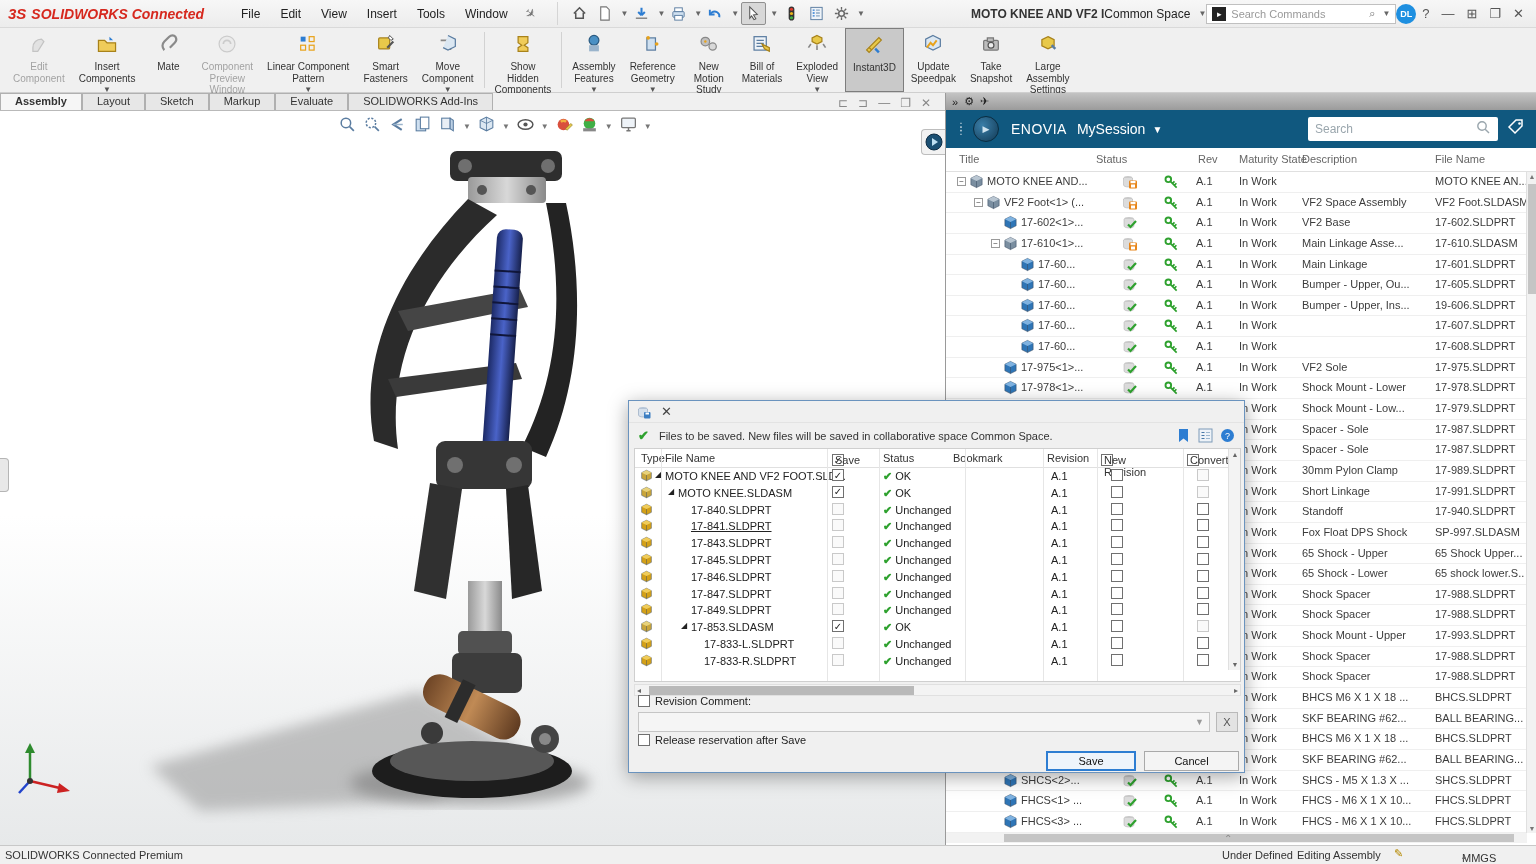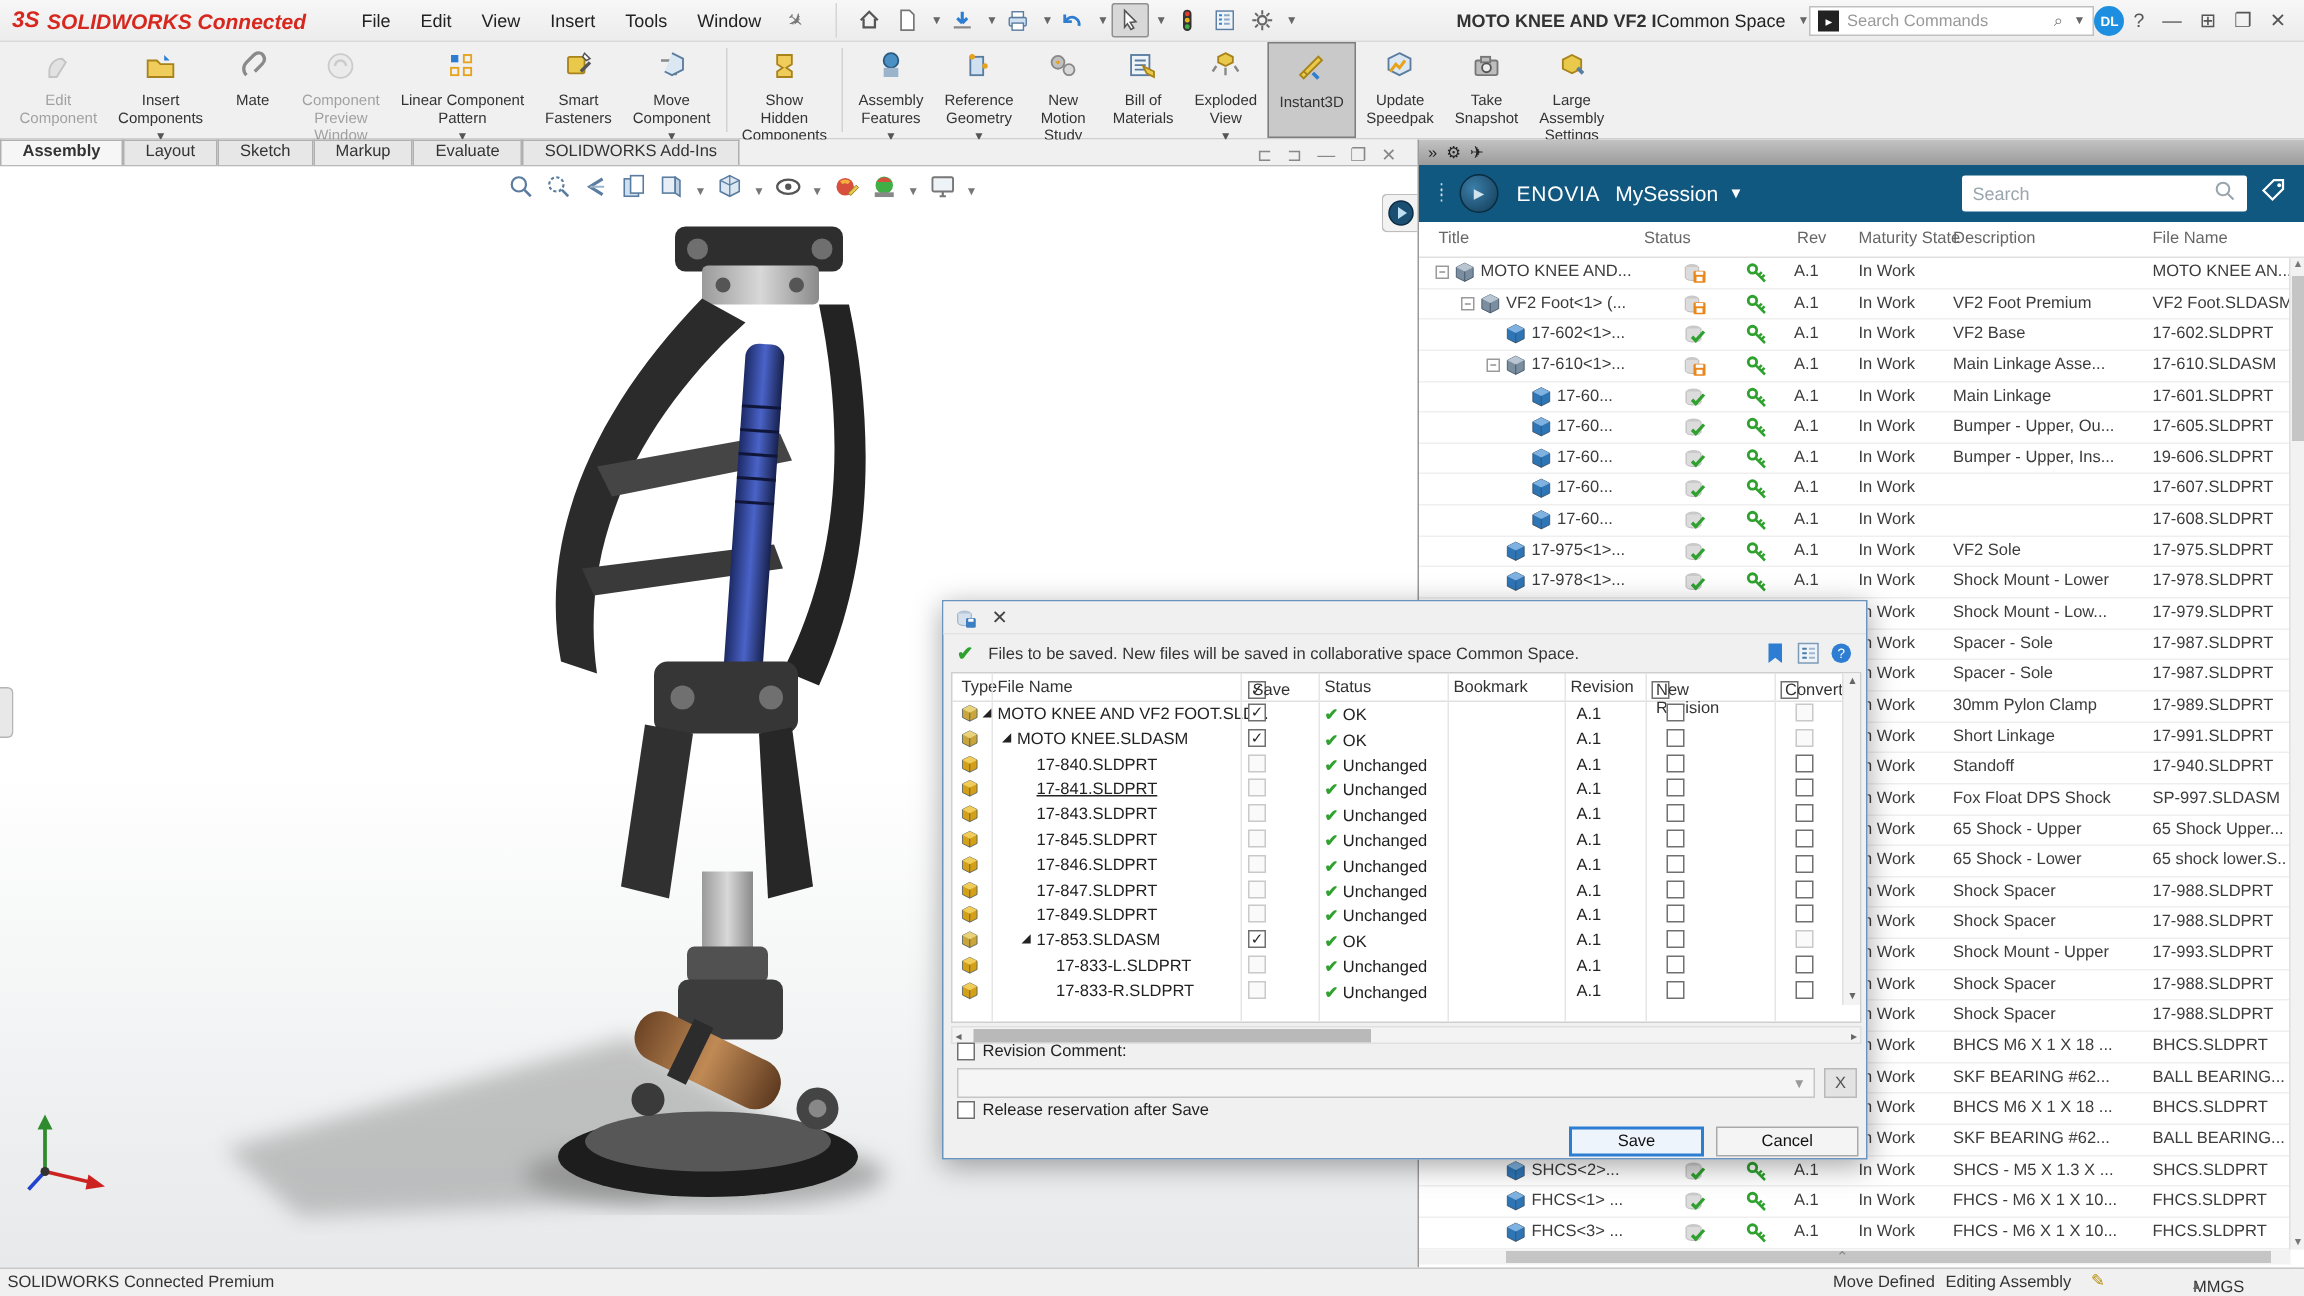--- a/index.html
+++ b/index.html
@@ -605,21 +605,21 @@
             <rect x="7" y="6.5" width="8" height="8" rx="1" fill="#e8861a"></rect>
             <rect x="8.5" y="7" width="5" height="2.2" fill="#fff"></rect>
             <rect x="9" y="10.5" width="4" height="3" fill="#fff"></rect>
           </svg></span>
         <span class="cell p-key" style="left: 218px; top: 3px;"><svg viewBox="0 0 16 16">
             <circle cx="4.6" cy="4.6" r="3" fill="none" stroke="#2ea12e" stroke-width="2"></circle>
             <path d="M6.8 6.8 L13.5 13.5 M11 11l2.2-2.2 M9 9l2.2-2.2" stroke="#2ea12e" stroke-width="1.8" fill="none"></path>
           </svg></span>
         <span class="cell" style="left: 250px;">A.1</span>
         <span class="cell" style="left: 293px;">In Work</span>
-        <span class="cell" style="left: 356px;">VF2 Foot Premium</span>
+        <span class="cell" style="left: 356px;">VF2 Space Assembly</span>
         <span class="cell" style="left: 489px;">VF2 Foot.SLDASM</span>
       </div>
       <div class="prow">
         <span class="cell p-ico" style="left: 57px; top: 2px;"><svg viewBox="0 0 16 16">
             <path d="M8 1.5 14 4.5v7L8 14.5 2 11.5v-7z" fill="#2e75b6" stroke="#3d4f63" stroke-width=".6"></path>
             <path d="M8 1.5 14 4.5 8 7.5 2 4.5z" fill="#7fb2e0"></path>
             <path d="M8 7.5v7" stroke="#3d4f63" stroke-width=".6"></path>
           </svg></span>
         <span class="cell p-title" style="left: 75px;">17-602&lt;1&gt;...</span>
         <span class="cell p-stat" style="left: 176px; top: 2px;"><svg viewBox="0 0 16 16">
@@ -1272,21 +1272,21 @@
 
   <div id="dlg-table">
     <div id="dlg-thead">
         <span style="left: 6px;">Type</span>
         <span style="left: 30px;">File Name</span>
         <span style="left: 197px; top: 2px; display: inline-flex; align-items: center; position: absolute;">
           <span class="cbox checked"></span>
           <span style="margin-left: 3px;"> Save</span>
         </span>
         <span style="left: 248px;">Status</span>
-        <span style="left: 334px;">Bookmark</span>
+        <span style="left: 318px;">Bookmark</span>
         <span style="left: 412px;">Revision</span>
         <span style="left: 466px; top: 2px; display: inline-flex; align-items: center; position: absolute;">
           <span class="cbox"></span>
           <span style="margin-left: 3px;"> New Revision</span>
         </span>
         <span style="left: 552px; top: 2px; display: inline-flex; align-items: center; position: absolute;">
           <span class="cbox"></span>
           <span style="margin-left: 3px;"> Convert</span>
         </span>
       </div>
@@ -1480,20 +1480,20 @@
   <div class="dlg-check-row" style="left:9px; top:333px;">
     <span class="cbox"></span>
     <span>Release reservation after Save</span>
   </div>
   <div id="btn-save">Save</div>
   <div id="btn-cancel">Cancel</div>
 </div>
 
 <div id="statusbar">
   <span style="left:5px;">SOLIDWORKS Connected Premium</span>
-  <span style="left:1222px;">Move Defined</span>
+  <span style="left:1222px;">Under Defined</span>
   <span style="left:1297px;">Editing Assembly</span>
   <span style="left:1394px; top:1px; color:#b58900;">✎</span>
   <span style="left:1462px;">
       <span>MMGS</span> 
       <span style="font-size:8px;color:#666;">▴</span>
     </span>
 </div>
 
 </body></html>

